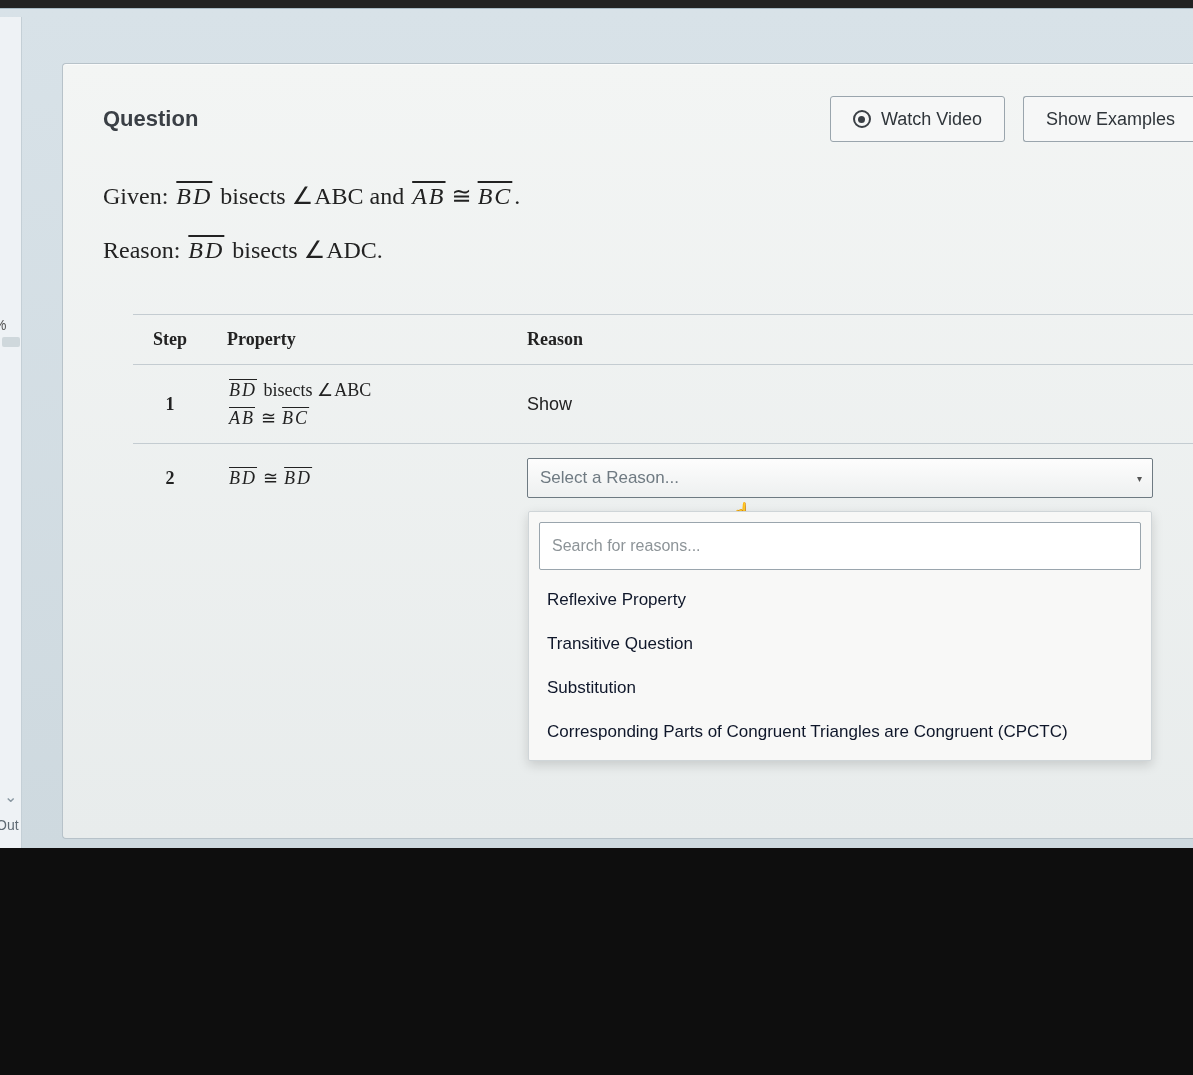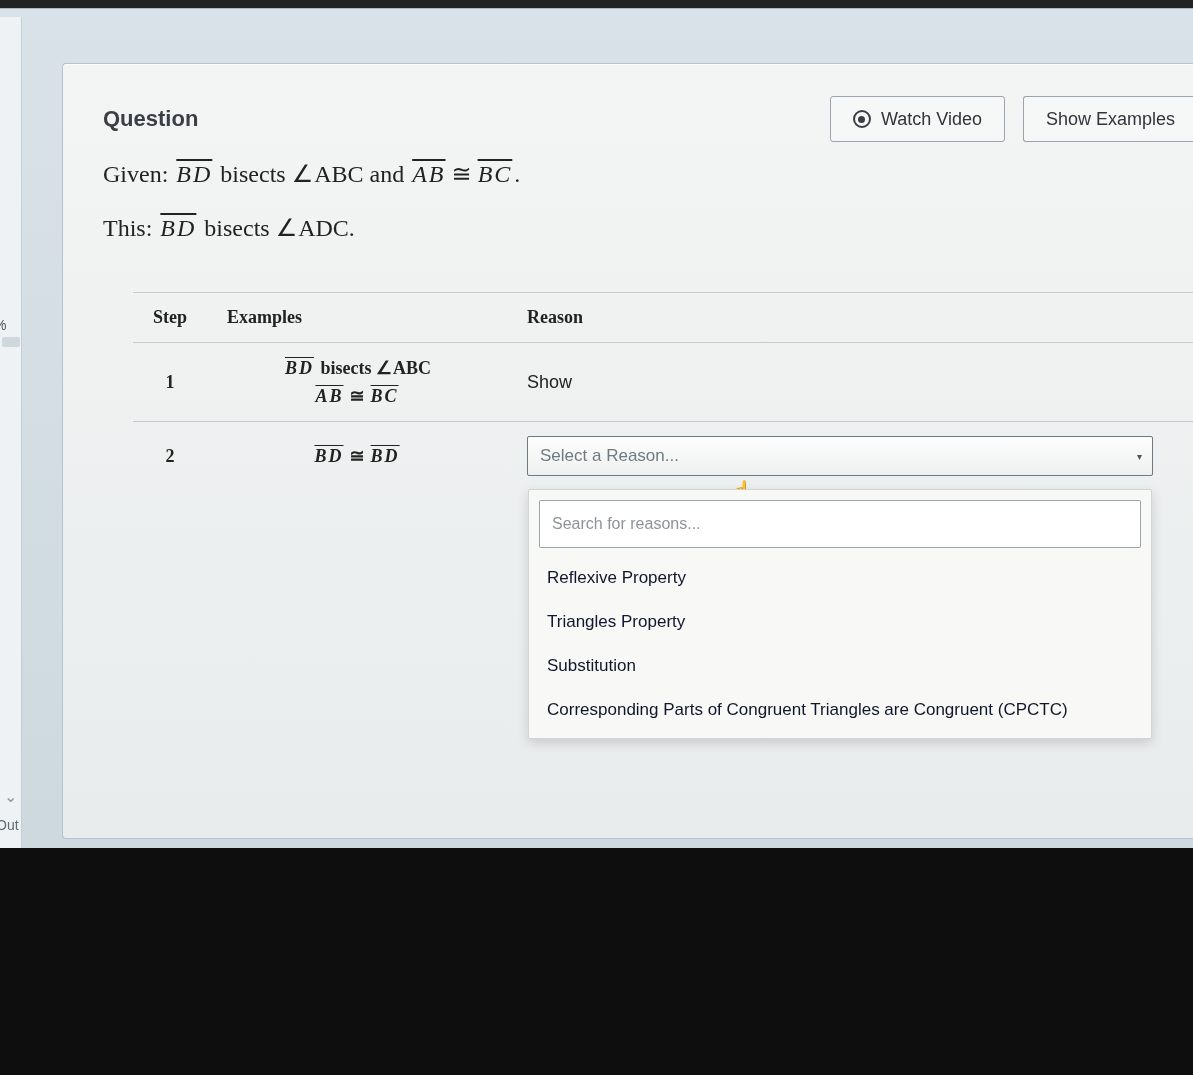--- a/index.html
+++ b/index.html
@@ -122,21 +122,21 @@
     border-right: none;
     border-radius: 3px 0 0 3px;
     padding-right: 18px;
   }
   .rec-icon {
     width: 18px; height: 18px; border: 2px solid #3a3f45; border-radius: 50%;
     display: inline-flex; align-items: center; justify-content: center; margin-right: 10px;
   }
   .rec-icon::after { content: ""; width: 7px; height: 7px; background: #3a3f45; border-radius: 50%; }
   .given-block {
-    margin-top: 18px;
+    margin-top: 40px;
     font-family: Georgia, "Times New Roman", serif;
     font-size: 24px;
     color: #222;
   }
   .given-block p { margin: 0 0 26px 0; }
   .overline { text-decoration: overline; font-style: italic; letter-spacing: 2px; padding: 0 2px; }
   .angle::before { content: "\2220"; padding-right: 1px; }
   .cong::before { content: "\2245"; padding: 0 4px; }
   .proof-table {
     margin: 50px 0 0 30px;
@@ -148,21 +148,21 @@
     border-top: 1px solid #c4ccd1;
     border-bottom: 1px solid #c4ccd1;
     padding: 14px 20px;
     text-align: left;
     vertical-align: middle;
     font-size: 18px;
     color: #222;
   }
   .proof-table th { font-weight: 700; }
   .proof-table td.step { text-align: center; font-weight: 700; width: 70px; font-family: inherit; }
-  .proof-table td.stmt { width: 300px; text-align: center; font-weight: bold; }
+  .proof-table td.stmt { width: 300px; text-align: left; }
   .proof-table td.reason { font-family: "Helvetica Neue", Arial, sans-serif; }
   .proof-table .statement-stack { display: flex; flex-direction: column; gap: 6px; }
   .proof-table tr.row2 td { border-bottom: none; }
   .reason-select {
     position: relative;
     height: 40px;
     border: 1px solid #6e7a82;
     background: linear-gradient(#fdfdfd, #eef0f0);
     border-radius: 2px;
     display: flex;
@@ -255,32 +255,32 @@
         <div class="given-block">
           <p>
             <span>Given:</span>
             <span class="overline">BD</span>
             <span>bisects</span>
             <span class="angle">ABC</span>
             <span>and</span>
             <span class="overline">AB</span><span class="cong"></span><span class="overline">BC</span>.
           </p>
           <p>
-            <span>This:</span>
+            <span>Reason:</span>
             <span class="overline">BD</span>
             <span>bisects</span>
             <span class="angle">ADC</span>.
           </p>
         </div>
 
         <table class="proof-table">
           <thead>
             <tr>
               <th class="step">Step</th>
-              <th class="stmt">Examples</th>
+              <th class="stmt">Property</th>
               <th>Reason</th>
             </tr>
           </thead>
           <tbody>
             <tr>
               <td class="step">1</td>
               <td class="stmt">
                 <div class="statement-stack">
                   <div>
                     <span class="overline">BD</span>
@@ -300,21 +300,21 @@
                 <span class="overline">BD</span><span class="cong"></span><span class="overline">BD</span>
               </td>
               <td class="reason" style="position:relative; padding-right:40px;">
                 <div class="reason-select">
                   <span>Select a Reason...</span>
                   <span class="caret">▾</span>
                   <span class="cursor-hand">☝</span>
                   <div class="dropdown-panel">
                     <input class="dd-search" type="text" placeholder="Search for reasons..." style="">
                     <div class="dd-item">Reflexive Property</div>
-                    <div class="dd-item">Triangles Property</div>
+                    <div class="dd-item">Transitive Question</div>
                     <div class="dd-item">Substitution</div>
                     <div class="dd-item">Corresponding Parts of Congruent Triangles are Congruent (CPCTC)</div>
                   </div>
                 </div>
               </td>
             </tr>
           </tbody>
         </table>
 
       </div>

